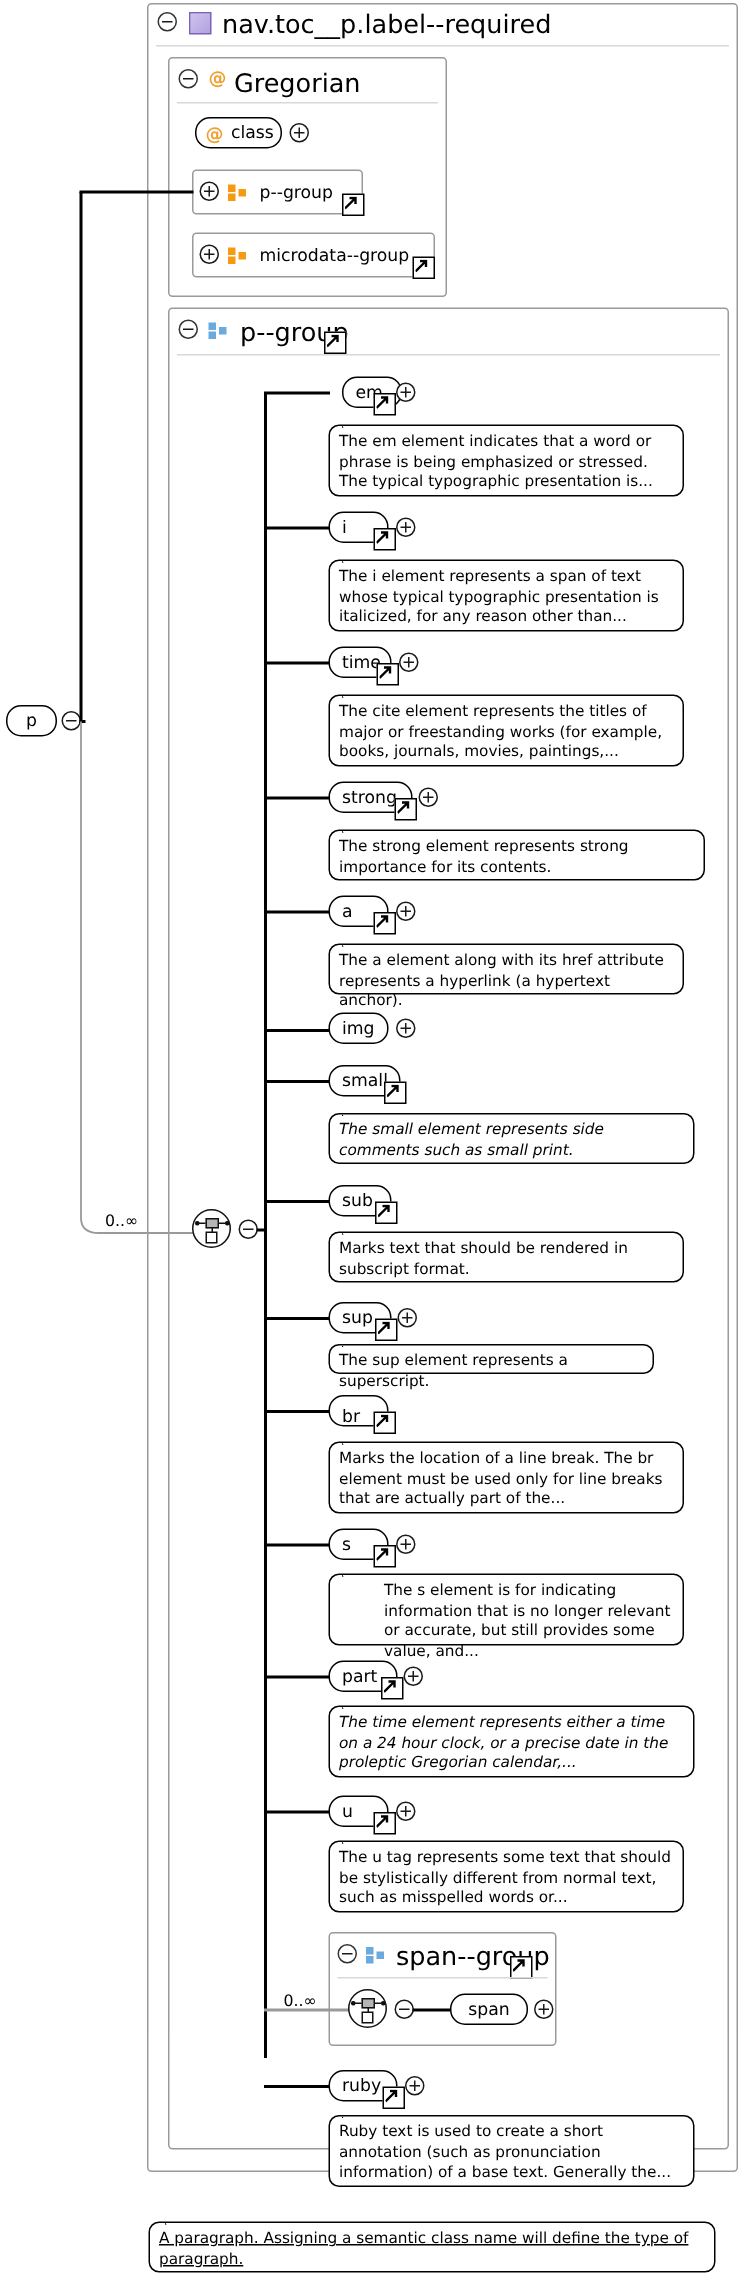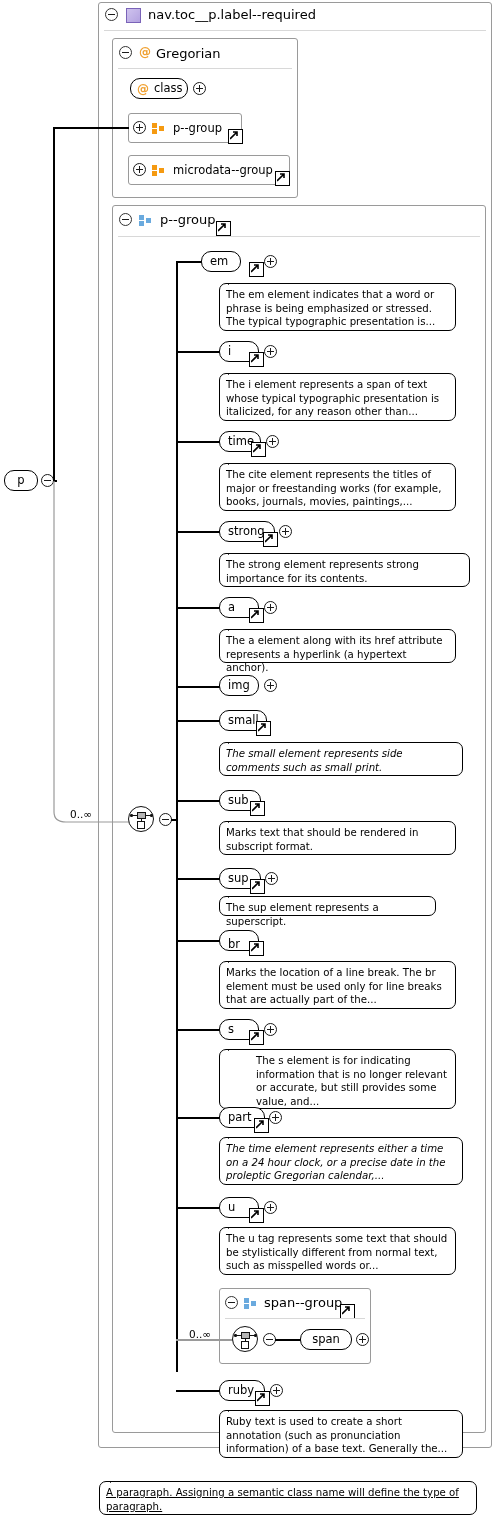--- a/index.html
+++ b/index.html
@@ -11,21 +11,21 @@
   }
   .abs{position:absolute;box-sizing:border-box;}
 
   
   .panel{
     position:absolute;box-sizing:border-box;
     border:1.5px solid #9a9a9a;border-radius:3px;background:#fff;
   }
   .panel-hdr{
     position:absolute;display:flex;align-items:flex-end;gap:6px;
-    font-size:13px;white-space:nowrap;
+    font-size:17px;white-space:nowrap;
   }
   .hdr-rule{position:absolute;height:1px;background:#d8d8d8;}
 
   
   .pm{
     position:absolute;width:13px;height:13px;border-radius:50%;
     border:1.2px solid #1a1a1a;background:#fff;box-sizing:border-box;
   }
   .pm::before{
     content:"";position:absolute;left:2px;top:5px;width:7px;height:1.3px;background:#1a1a1a;
@@ -192,21 +192,21 @@
   <div class="top"></div>
   <div class="bot"></div>
   <div class="arm" style="left:12px;top:11px;width:1.2px;height:4px;"></div>
 </div>
 <div class="pm" style="left:159px;top:813px;"></div>
 
 <div class="ln v" style="left:176px;top:262px;height:1110px;"></div>
 <div class="ln h" style="left:171px;top:819px;width:7px;"></div>
 
 <div class="ln h" style="left:176px;top:261px;width:44px;"></div>
-<div class="pill" style="left:201px;top:251px;width:40px;">
+<div class="pill" style="left:228px;top:251px;width:40px;">
   <span class="lbl">em</span>
 </div>
 <div class="gobadge" style="left:249px;top:262px;">
   <svg width="9" height="9" viewBox="0 0 9 9">
       <path d="M0 8 L7 1 M3 1 L7 1 L7 5" stroke="#000" stroke-width="1.6" fill="none"></path>
     </svg>
 </div>
 <div class="pm plus" style="left:264px;top:255px;"></div>
 <div class="doc" style="left:219px;top:283px;width:237px;height:48px;"><span class="tail"></span>The em element indicates that a word or phrase is being emphasized or stressed. The typical typographic presentation is...</div>
 
@@ -312,21 +312,21 @@
 <div class="ln h" style="left:176px;top:1029px;width:44px;"></div>
 <div class="pill" style="left:219px;top:1019px;width:40px;">
   <span class="lbl">s</span>
 </div>
 <div class="gobadge" style="left:249px;top:1030px;">
   <svg width="9" height="9" viewBox="0 0 9 9">
       <path d="M0 8 L7 1 M3 1 L7 1 L7 5" stroke="#000" stroke-width="1.6" fill="none"></path>
     </svg>
 </div>
 <div class="pm plus" style="left:264px;top:1023px;"></div>
-<div class="doc" style="left:219px;top:1049px;width:237px;height:60px;padding-left:36px;"><span class="tail"></span>The s element is for indicating information that is no longer relevant or accurate, but still provides some value, and...</div>
+<div class="doc" style="left:219px;top:1049px;width:237px;height:48px;padding-left:36px;"><span class="tail"></span>The s element is for indicating information that is no longer relevant or accurate, but still provides some value, and...</div>
 
 <div class="ln h" style="left:176px;top:1117px;width:44px;"></div>
 <div class="pill" style="left:219px;top:1107px;width:46px;">
   <span class="lbl">part</span>
 </div>
 <div class="gobadge" style="left:254px;top:1118px;">
   <svg width="9" height="9" viewBox="0 0 9 9">
       <path d="M0 8 L7 1 M3 1 L7 1 L7 5" stroke="#000" stroke-width="1.6" fill="none"></path>
     </svg>
 </div>

